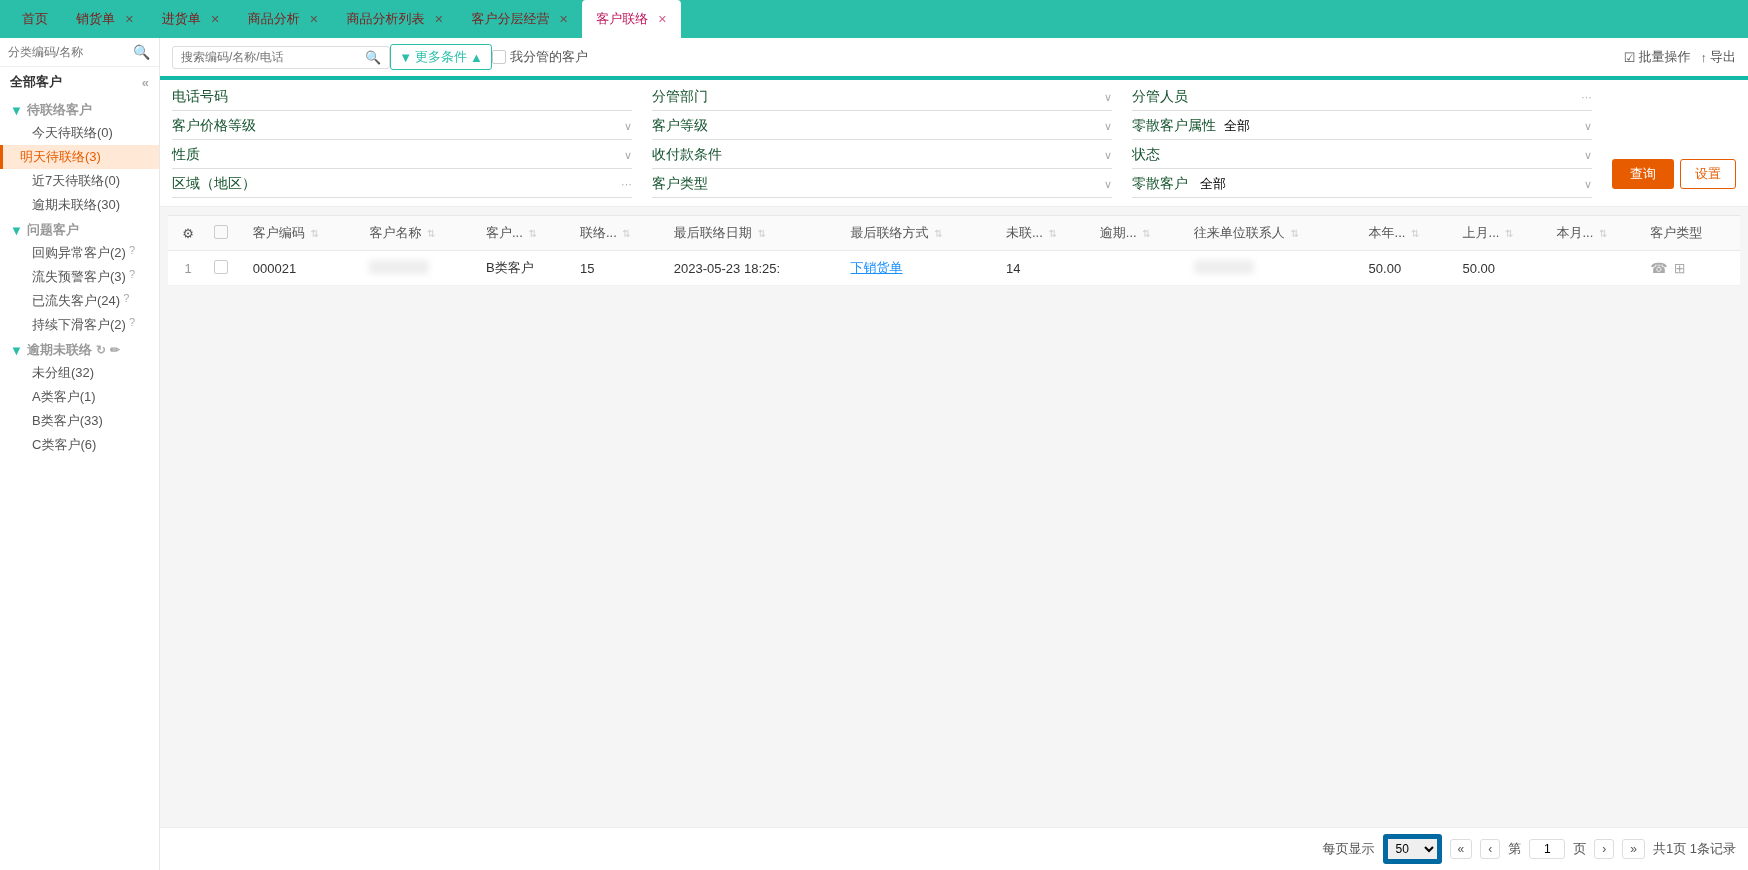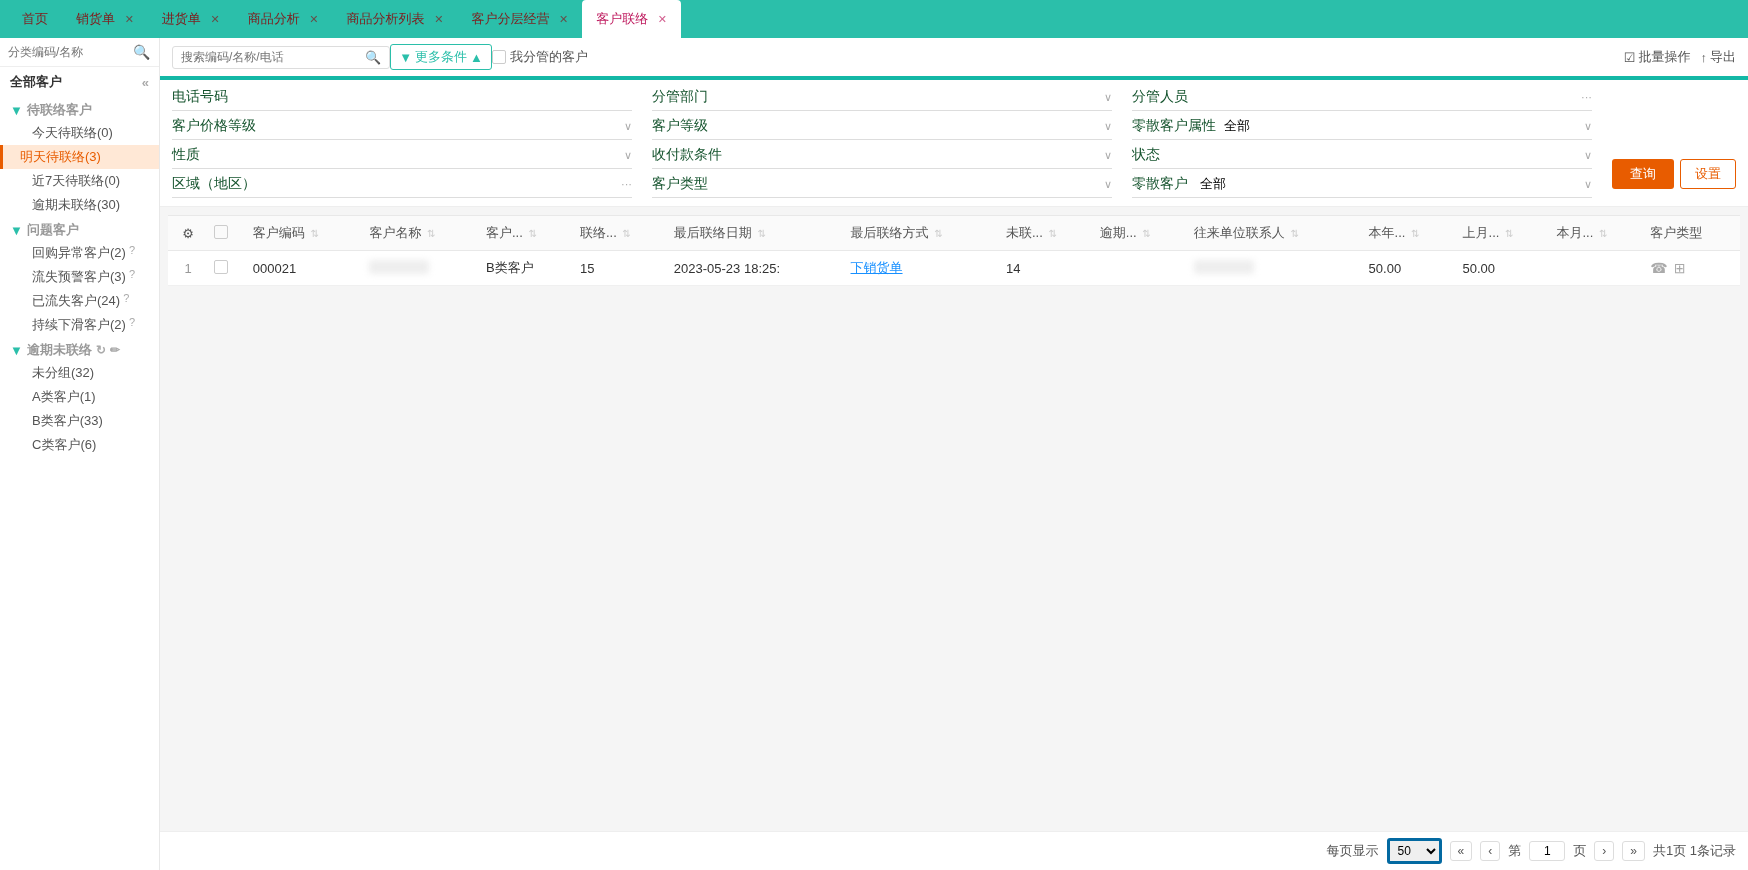--- a/index.html
+++ b/index.html
@@ -62,21 +62,21 @@
     .data-table th .sort-icon { color: #ccc; font-size: 10px; margin-left: 2px; }
     .data-table td { border-bottom: 1px solid #f0f0f0; padding: 8px 6px; color: #333; white-space: nowrap; }
     .data-table td:first-child { text-align: center; color: #999; }
     .link-text { color: #1890ff; cursor: pointer; text-decoration: underline; }
     .blurred { filter: blur(3px); color: #ccc; background: #eee; border-radius: 2px; display: inline-block; min-width: 60px; height: 14px; }
     .action-icons { display: flex; gap: 6px; align-items: center; }
     .action-icon { color: #aaa; cursor: pointer; font-size: 14px; }
 
     
     .pagination-bar { display: flex; align-items: center; justify-content: flex-end; padding: 6px 12px; background: #fff; border-top: 1px solid #eee; gap: 8px; font-size: 12px; color: #555; }
-    .page-size-select { border: 3px solid #0369a1; border-radius: 3px; padding: 2px 4px; font-size: 12px; }
+    .page-size-select { border: 5px solid #0369a1; border-radius: 3px; padding: 2px 4px; font-size: 12px; }
     .page-btn { border: 1px solid #ddd; background: #fff; border-radius: 3px; padding: 2px 7px; cursor: pointer; color: #555; font-size: 12px; }
     .page-input { border: 1px solid #ddd; border-radius: 3px; padding: 2px 4px; font-size: 12px; width: 36px; text-align: center; }
 
     
     ::-webkit-scrollbar { width: 6px; height: 6px; }
     ::-webkit-scrollbar-thumb { background: #ccc; border-radius: 3px; }
 
     .checkbox { width: 14px; height: 14px; border: 1px solid #ccc; border-radius: 2px; display: inline-block; cursor: pointer; }
   </style>
 </head>

